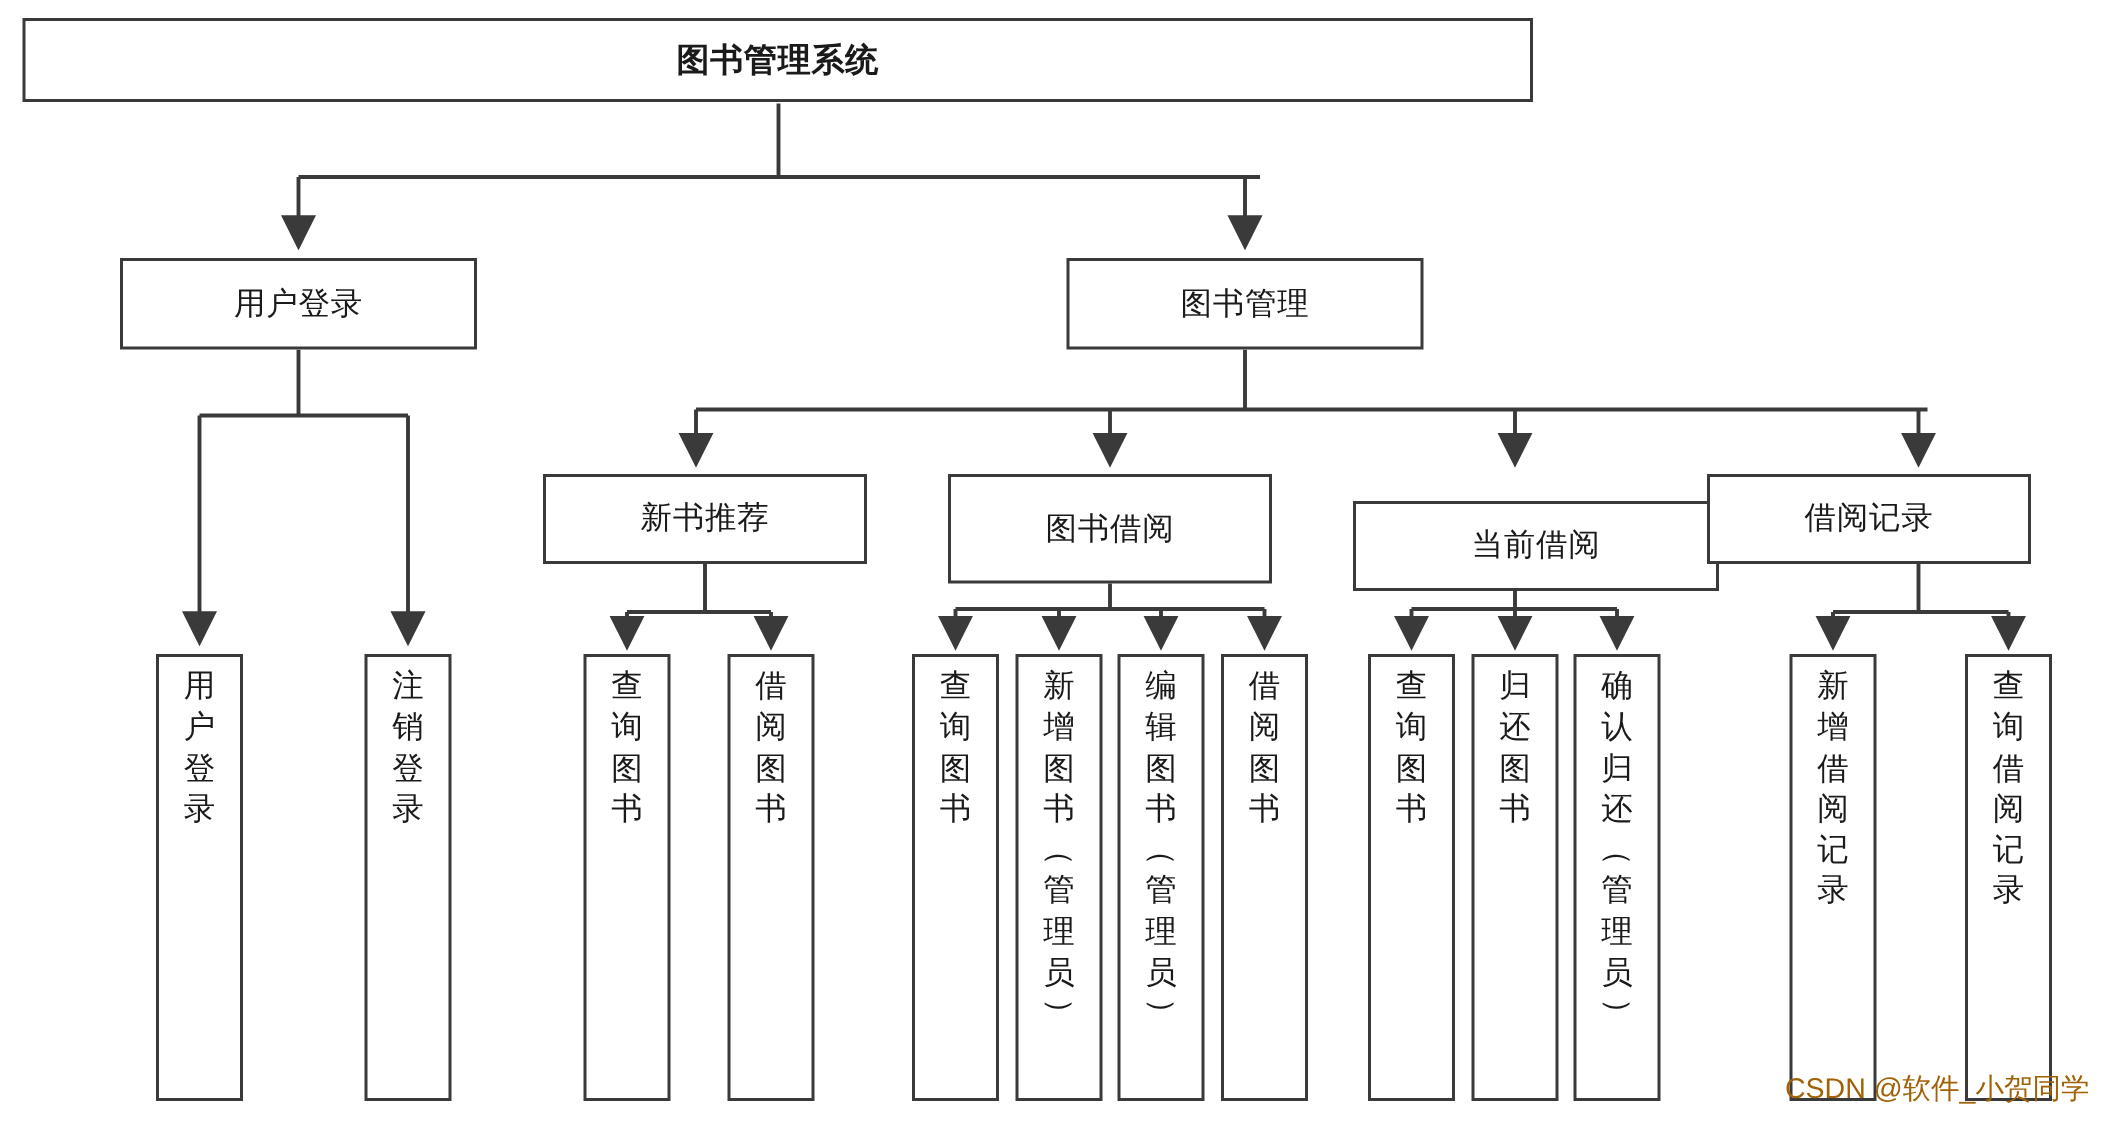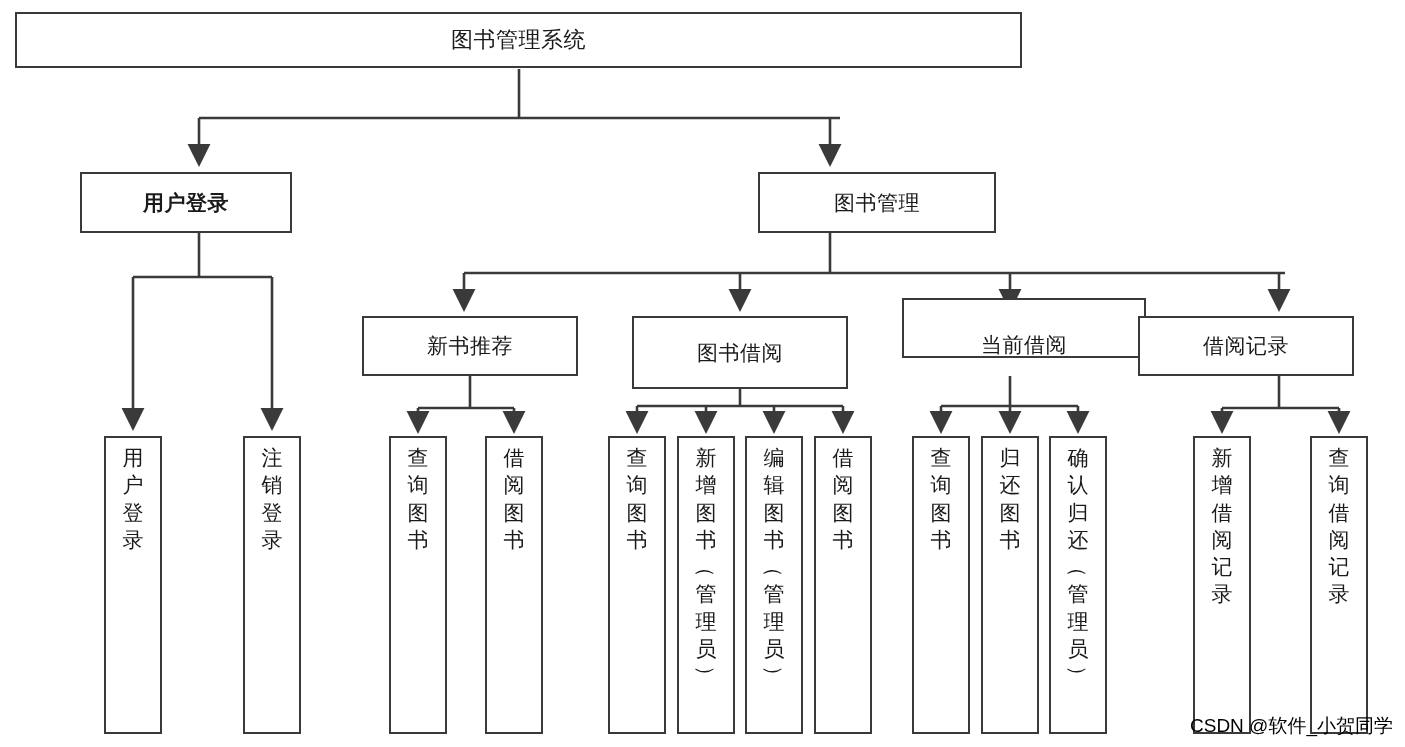--- a/index.html
+++ b/index.html
@@ -33,20 +33,21 @@
   }
   .node-label-h {
     font-size: 21px;
     line-height: 1.1;
     letter-spacing: 0.5px;
     white-space: nowrap;
     text-align: center;
   }
   .node-box.title .node-label-h {
     font-size: 22px;
+    font-weight: bold;
   }
   .node-box.leaf {
     align-items: flex-start;
     justify-content: center;
     padding-top: 6px;
   }
   .node-label-v {
     font-size: 21px;
     line-height: 1.30;
     text-align: center;
@@ -60,21 +61,21 @@
   }
   .vchar-rot {
     transform: rotate(90deg);
     display: inline-block;
   }
   #watermark {
     position: absolute;
     left: 1190px;
     top: 713px;
     font-size: 19px;
-    color: #000000;
+    color: #a16207;
     white-space: nowrap;
     font-family: "Liberation Sans", "DejaVu Sans", sans-serif;
   }
 </style>
 </head>
 <body>
 
 <svg id="canvas" viewBox="0 0 1405 747" xmlns="http://www.w3.org/2000/svg">
   <defs>
     <marker id="arrow" viewBox="0 0 12 12" refX="10" refY="6" markerWidth="9" markerHeight="9" orient="auto-start-reverse">
@@ -123,34 +124,34 @@
     <path d="M 1222 408 L 1339 408"></path>
     <path d="M 1222 408 L 1222 430" marker-end="url(#arrow)"></path>
     <path d="M 1339 408 L 1339 430" marker-end="url(#arrow)"></path>
   </g>
 </svg>
 
 <div class="node-box title" style="left:15px; top:12px; width:1007px; height:56px;">
   <span class="node-label-h">图书管理系统</span>
 </div>
 
-<div class="node-box" style="left:80px; top:172px; width:212px; height:61px;font-weight:bold;">
+<div class="node-box" style="left:80px; top:172px; width:238px; height:61px;">
   <span class="node-label-h">用户登录</span>
 </div>
-<div class="node-box" style="left:711px; top:172px; width:238px; height:61px;margin-left:47px;">
+<div class="node-box" style="left:711px; top:172px; width:238px; height:61px;">
   <span class="node-label-h">图书管理</span>
 </div>
 
 <div class="node-box" style="left:362px; top:316px; width:216px; height:60px;">
   <span class="node-label-h">新书推荐</span>
 </div>
 <div class="node-box" style="left:632px; top:316px; width:216px; height:73px;">
   <span class="node-label-h">图书借阅</span>
 </div>
-<div class="node-box" style="left:902px; top:298px; width:244px; height:60px;align-items:flex-end;">
+<div class="node-box" style="left:902px; top:334px; width:244px; height:60px;">
   <span class="node-label-h">当前借阅</span>
 </div>
 <div class="node-box" style="left:1138px; top:316px; width:216px; height:60px;">
   <span class="node-label-h">借阅记录</span>
 </div>
 
 <div class="node-box leaf" style="left:104px; top:436px; width:58px; height:298px;">
   <div class="node-label-v">
       <span>用</span>
       <span>户</span>

